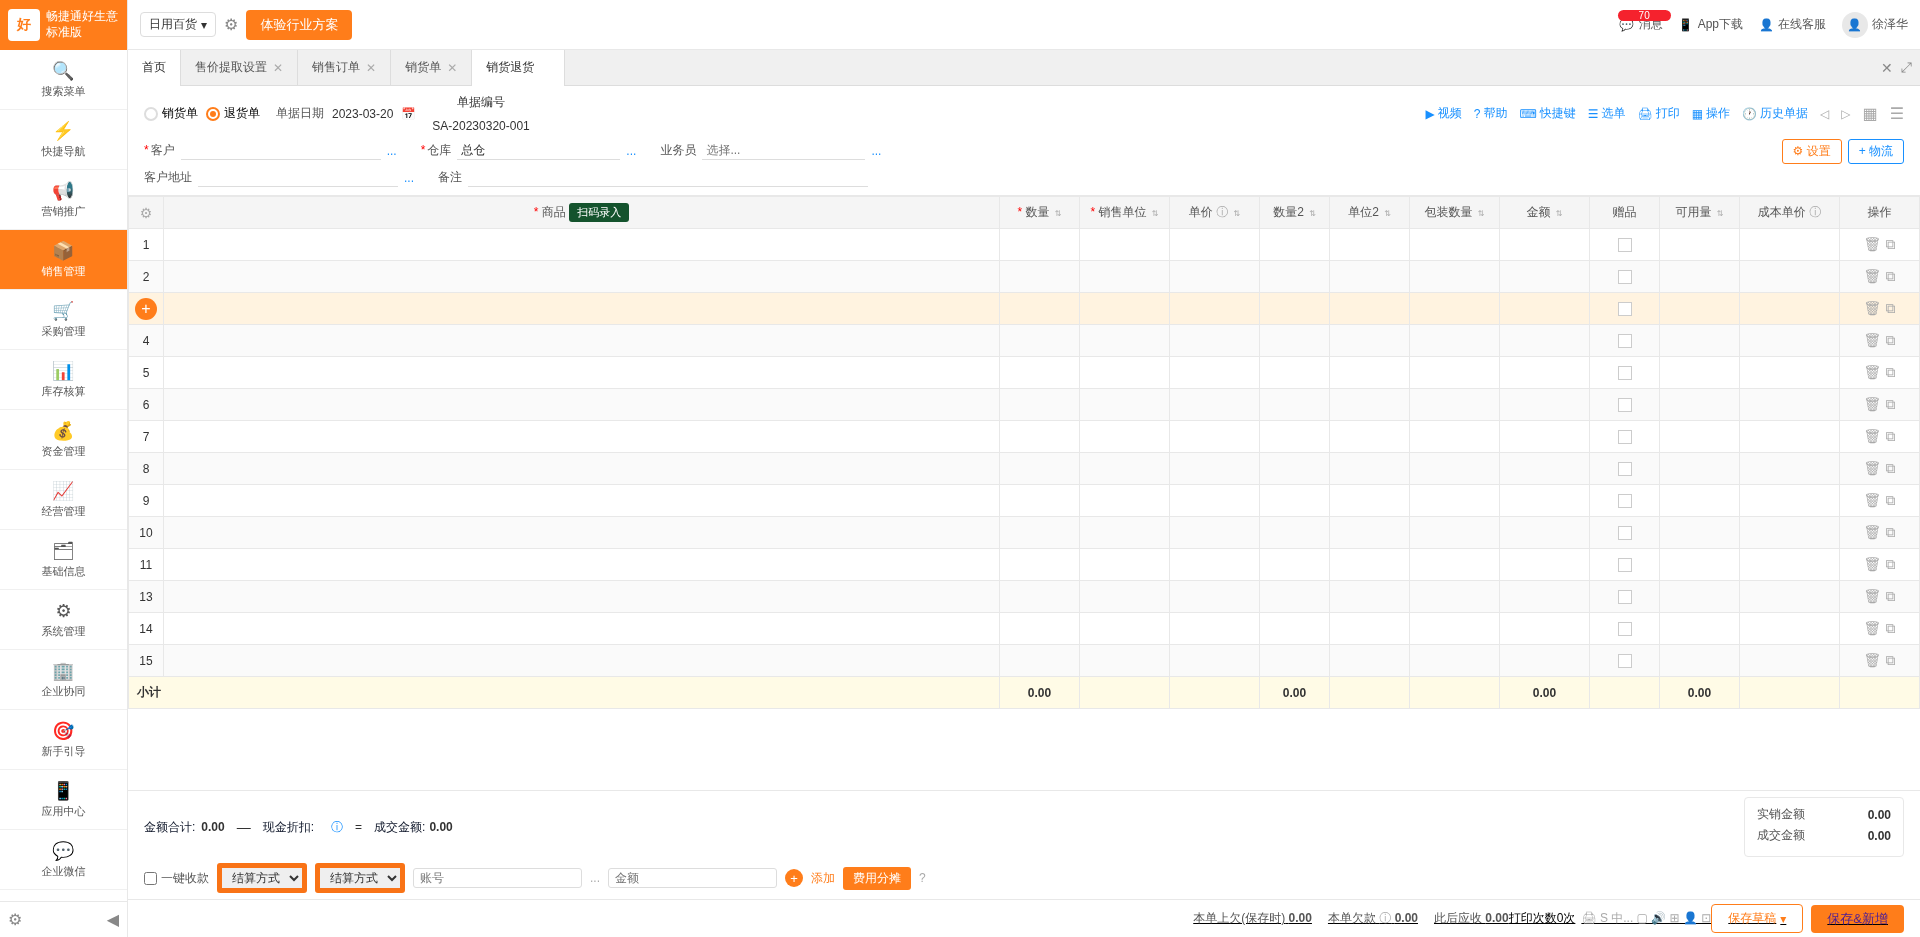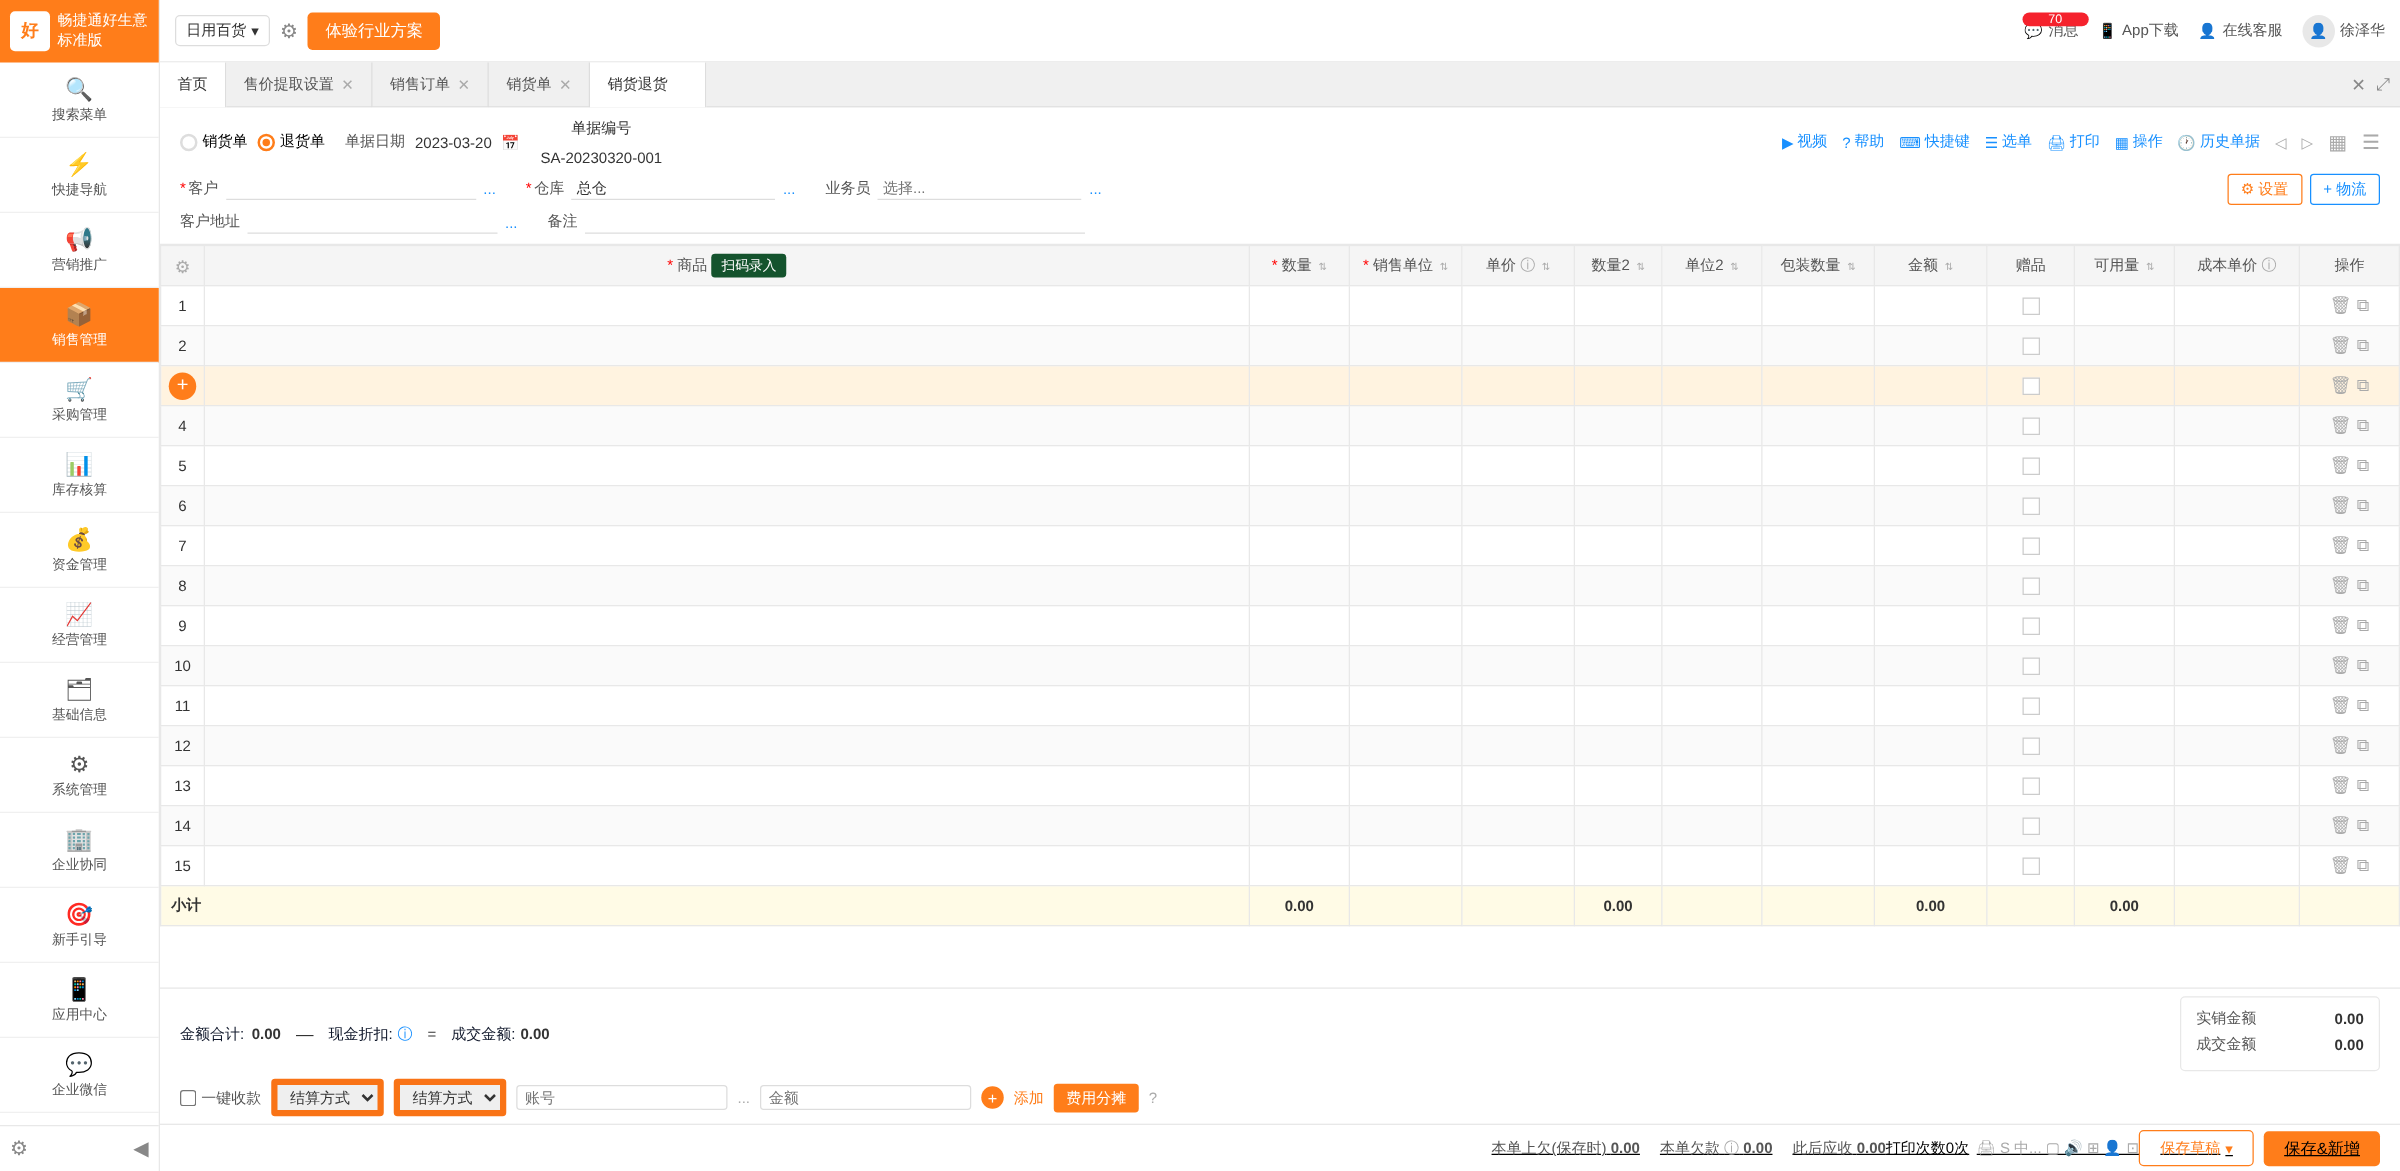--- a/index.html
+++ b/index.html
@@ -89,39 +89,39 @@
     
     .totals-row td { background: #fffbe6 !important; font-weight: bold; color: #333; }
 
     
     .bottom-bar { background: #fff; border-top: 1px solid #e8e8e8; padding: 6px 16px; }
     .bottom-bar-row1 { display: flex; align-items: center; gap: 12px; margin-bottom: 6px; }
     .bottom-amount-total { display: flex; align-items: center; gap: 6px; }
     .amount-label { color: #0f172a; }
     .amount-value { color: #333; font-weight: bold; }
     .minus-icon { color: #333; font-size: 14px; }
-    .cash-discount { display: flex; align-items: center; gap: 4px; }
+    .cash-discount { display: flex; align-items: center; gap: 17px; }
     .equals-icon { color: #333; }
     .deal-amount { display: flex; align-items: center; gap: 4px; }
     .bottom-bar-row2 { display: flex; align-items: center; gap: 8px; }
     .one-click-pay { display: flex; align-items: center; gap: 4px; color: #555; }
     .settle-select { border: 5px solid #f97316; border-radius: 3px; padding: 2px 6px; color: #333; }
     .account-num { border: 1px solid #ddd; border-radius: 3px; padding: 2px 6px; color: #aaa; min-width: 60px; }
     .amount-input { border: 1px solid #ddd; border-radius: 3px; padding: 2px 6px; min-width: 60px; }
     .add-row-orange { background: #ff7d1a; color: #fff; border: none; border-radius: 50%; width: 18px; height: 18px; display: inline-flex; align-items: center; justify-content: center; cursor: pointer; font-size: 13px; }
     .fee-split-btn { background: #ff7d1a; color: #fff; border: none; border-radius: 3px; padding: 3px 10px; cursor: pointer; }
     .help-icon { color: #aaa; cursor: pointer; }
 
     
     .footer-stats { background: #fff; border-top: 1px solid #e8e8e8; padding: 4px 16px; display: flex; align-items: center; justify-content: flex-end; text-decoration: underline; }
     .footer-stats-left { display: flex; align-items: center; gap: 16px; color: #555; }
     .footer-stats-center { display: flex; align-items: center; gap: 6px; }
     .footer-stats-right { display: flex; align-items: center; gap: 8px; }
     .save-draft-btn { background: #fff; border: 1px solid #ff7d1a; color: #ff7d1a; border-radius: 4px; padding: 5px 16px; cursor: pointer; font-size: 13px; display: flex; align-items: center; gap: 4px; }
-    .save-new-btn { background: #ff7d1a; border: none; color: #000000; border-radius: 4px; padding: 5px 16px; cursor: pointer; font-size: 13px; }
+    .save-new-btn { background: #ff7d1a; border: none; color: #4c1d95; border-radius: 4px; padding: 5px 16px; cursor: pointer; font-size: 13px; }
 
     
     .right-summary { background: #fff; border: 1px solid #e8e8e8; border-radius: 4px; padding: 8px 12px; min-width: 160px; }
     .summary-row { display: flex; justify-content: space-between; align-items: center; margin-bottom: 4px; }
     .summary-label { color: #555; }
     .summary-value { color: #333; font-weight: bold; }
 
     .col-gear { width: 32px; }
     .col-product { min-width: 160px; }
     .col-qty { width: 80px; }
@@ -651,39 +651,20 @@
               <td>
                 <div class="checkbox-cell">
                   <input type="checkbox" class="table-checkbox" style="">
                 </div>
               </td>
               <td></td>
               <td></td>
               <td><span class="action-icon">🗑</span><span class="action-icon">⧉</span></td>
             </tr>
           <tr>
-              <td class="row-num">12</td>
-              <td></td>
-              <td></td>
-              <td></td>
-              <td></td>
-              <td></td>
-              <td></td>
-              <td></td>
-              <td></td>
-              <td>
-                <div class="checkbox-cell">
-                  <input type="checkbox" class="table-checkbox" style="">
-                </div>
-              </td>
-              <td></td>
-              <td></td>
-              <td><span class="action-icon">🗑</span><span class="action-icon">⧉</span></td>
-            </tr>
-          <tr>
               <td class="row-num">13</td>
               <td></td>
               <td></td>
               <td></td>
               <td></td>
               <td></td>
               <td></td>
               <td></td>
               <td></td>
               <td>

